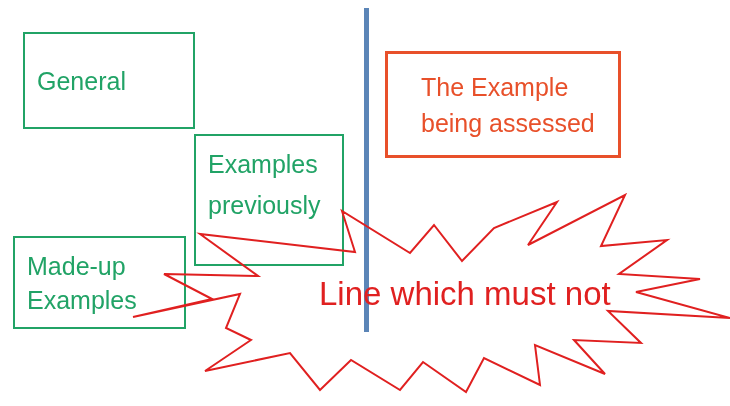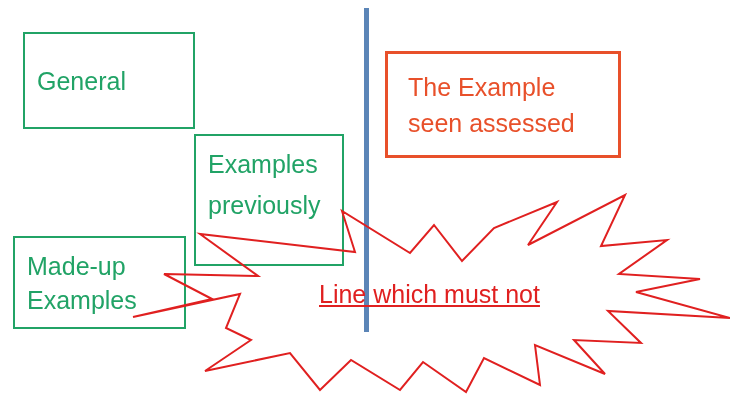--- a/index.html
+++ b/index.html
@@ -30,21 +30,21 @@
     white-space: pre;
   }
   .green-box {
     border: 2px solid #21a366;
     color: #21a366;
     padding-left: 12px;
   }
   .orange-box {
     border: 3px solid #e8502a;
     color: #e8502a;
-    padding-left: 20px;
+    padding-left: 33px;
   }
   #box-general {
     left: 23px;  top: 32px;  width: 172px; height: 97px;
     font-size: 25px; line-height: 34px;
   }
   #box-examples-seen {
     left: 194px; top: 134px; width: 150px; height: 132px;
     font-size: 25px; line-height: 41px;
     justify-content: flex-start;
     padding-top: 8px;
@@ -70,23 +70,22 @@
     left: 0; top: 0;
     width: 730px; height: 406px;
     pointer-events: none;
   }
   #burst-label {
     position: absolute;
     left: 319px;
     top: 275px;
     width: 300px;
     color: #e02020;
-    font-size: 25px;
+    font-size: 33px;
     line-height: 38px;
-    text-decoration: underline;
   }
   #burst-label .line { display: block; white-space: pre; }
 </style>
 </head>
 <body>
 
 <div id="canvas">
 
   <div class="box green-box" id="box-general">
     <span class="line">General</span>
@@ -97,21 +96,21 @@
     <span class="line">previously</span>
   </div>
 
   <div class="box green-box" id="box-made-up">
     <span class="line">Made-up</span>
     <span class="line">Examples</span>
   </div>
 
   <div class="box orange-box" id="box-the-example">
     <span class="line">The Example</span>
-    <span class="line">seen assessed</span>
+    <span class="line">being assessed</span>
   </div>
 
   <div id="divider-line"></div>
 
   <svg id="burst-svg" viewBox="0 0 730 406">
     <polygon id="burst-poly" fill="none" stroke="#e02020" stroke-width="2" stroke-linejoin="miter" points="342,211 355,252 200,234 258,276 164,274 212,299 133,317 240,294 226,328 251,340 205,371 290,353 320,390 351,360 400,390 423,362 466,392 484,358 540,385 535,345 605,374 574,340 641,343 608,311 730,318 636,292 700,279 619,274 667,240 601,246 625,195 528,245 557,202 494,228 462,261 434,225 410,253"></polygon>
   </svg>
 
   <div id="burst-label">
     <span class="line">Line which must not</span>

